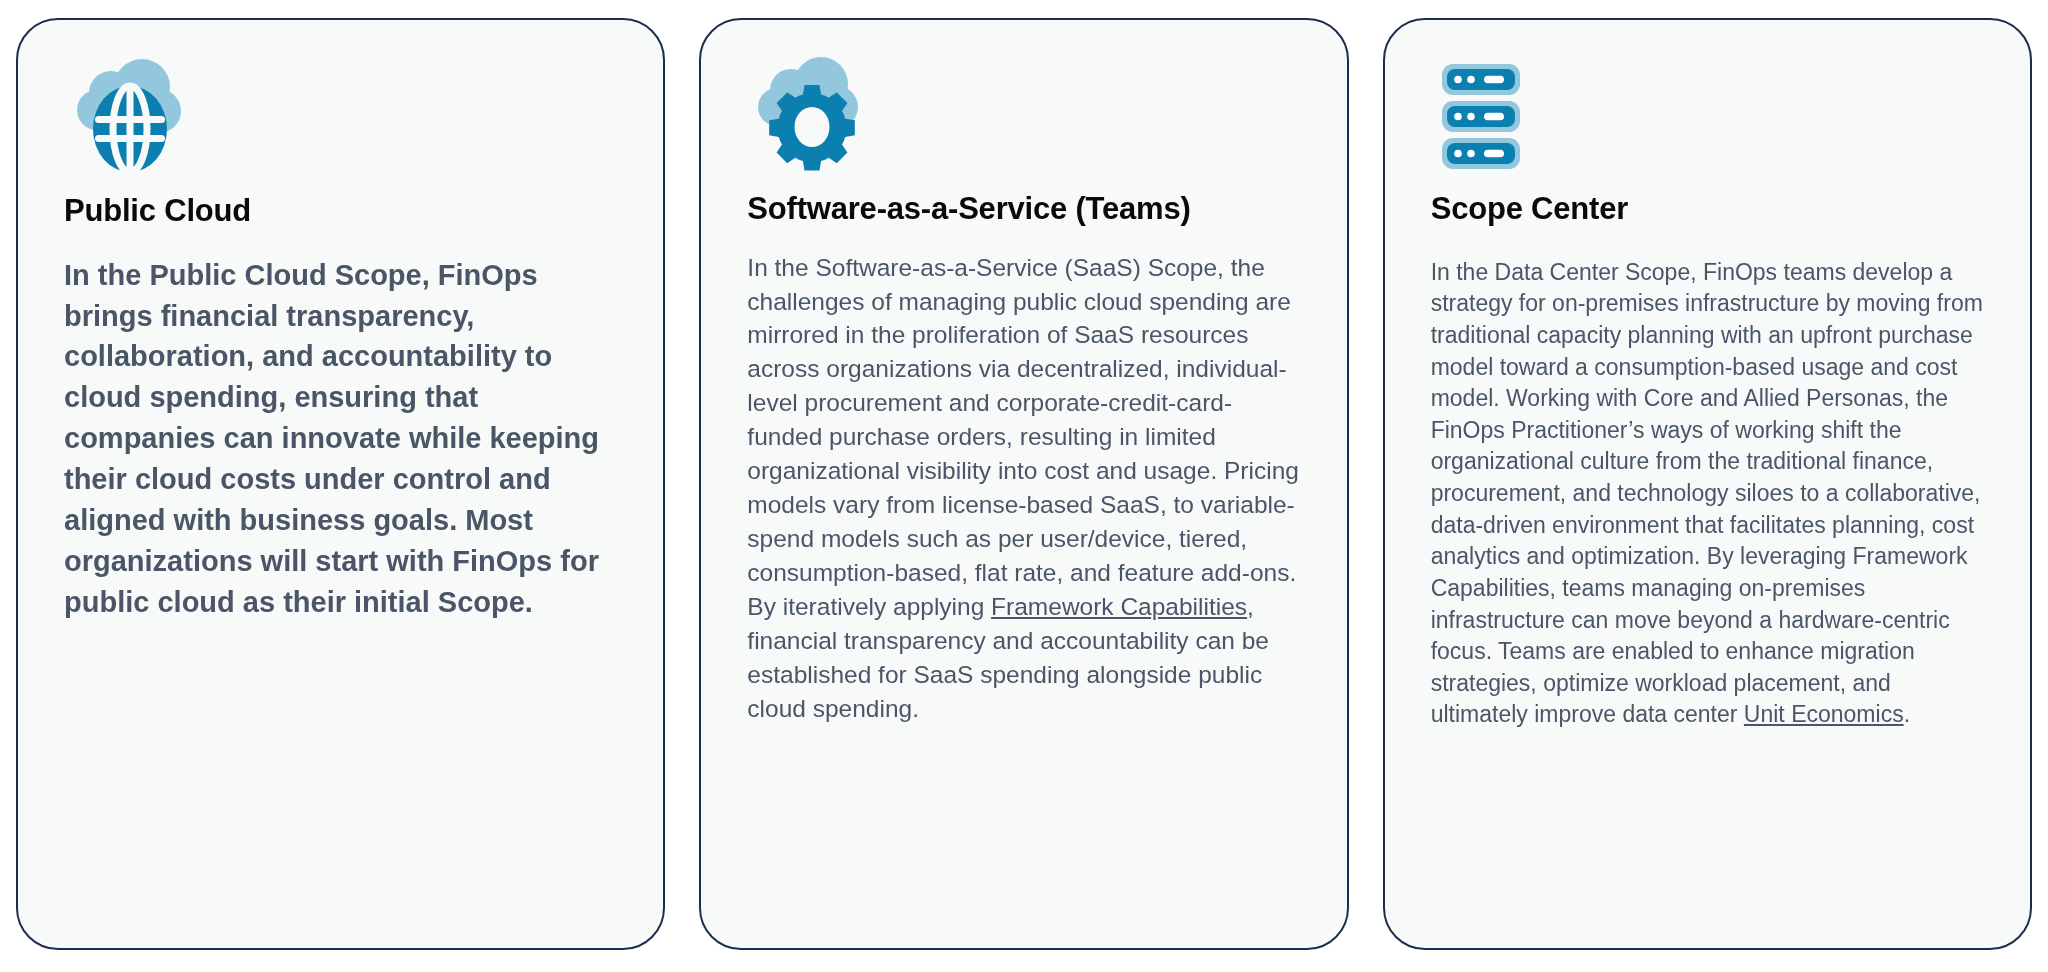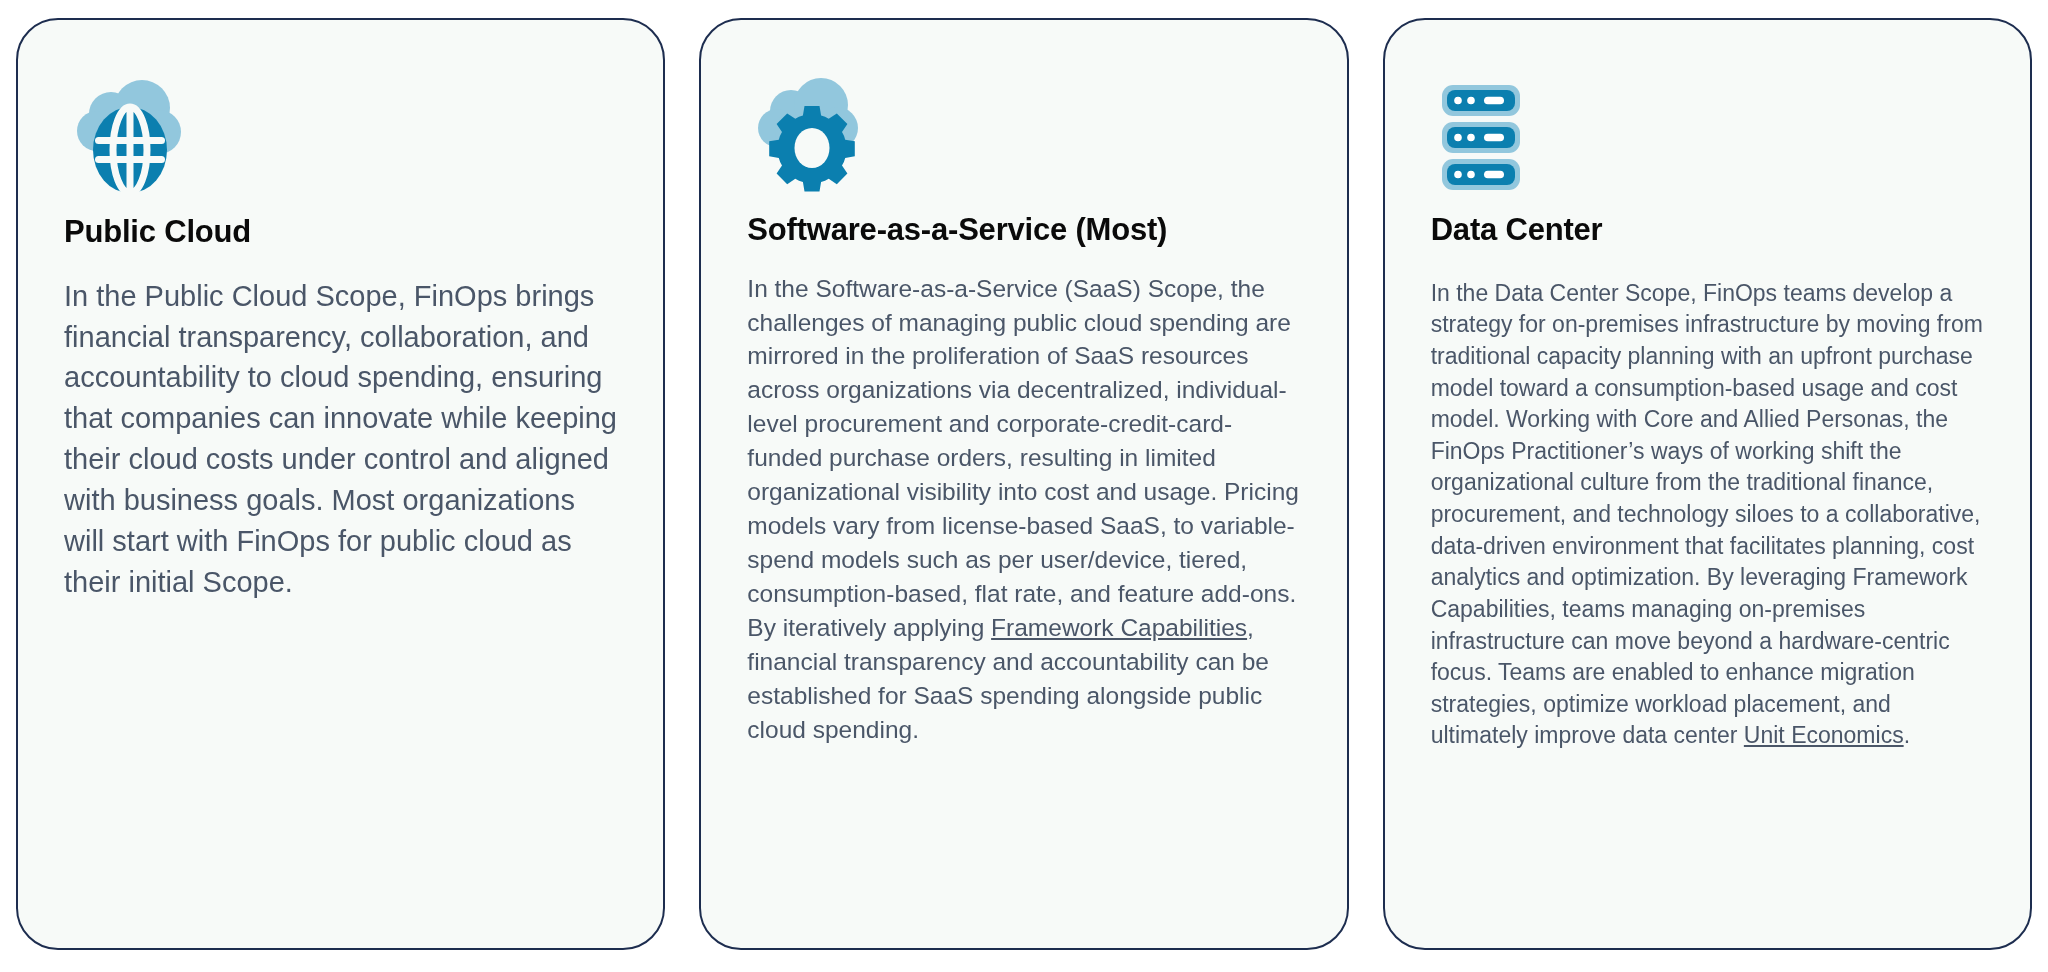--- a/index.html
+++ b/index.html
@@ -26,21 +26,21 @@
     gap: 34px;
   }
 
   .card {
     position: relative;
     flex: 1 1 0;
     background: #f7faf8;
     border: 2px solid #1d2d4f;
     border-radius: 42px;
     box-sizing: border-box;
-    padding: 58px 46px 30px 46px;
+    padding: 37px 46px 30px 46px;
     display: flex;
     flex-direction: column;
     overflow: hidden;
   }
 
   .card-icon {
     width: 128px;
     height: 118px;
     position: relative;
     flex: 0 0 auto;
@@ -59,21 +59,21 @@
   }
 
   .card-body {
     color: #4a5668;
     margin: 0;
   }
 
   
   .card--public .card-icon   { width: 132px; height: 122px; margin-bottom: 14px; }
   .card--public .card-title  { font-size: 31px; margin-bottom: 26px; }
-  .card--public .card-body   { font-size: 29px; line-height: 1.41; }
+  .card--public .card-body   { font-size: 29px; line-height: 1.41; font-weight: bold; }
 
   .card--saas .card-icon     { width: 132px; height: 120px; margin-bottom: 14px; }
   .card--saas .card-title    { font-size: 31px; margin-bottom: 24px; }
   .card--saas .card-body     { font-size: 24.5px; line-height: 1.385; }
 
   .card--dc .card-icon       { width: 104px; height: 118px; margin-bottom: 16px; }
   .card--dc .card-title      { font-size: 31px; margin-bottom: 22px; }
   .card--dc .card-body       { font-size: 23px; line-height: 1.375; margin-top: 8px; }
 
   .link-inline {
@@ -129,21 +129,21 @@
           <circle cx="30" cy="50" r="19"></circle>
           <circle cx="90" cy="50" r="21"></circle>
           <rect x="28" y="37" width="68" height="32" rx="14"></rect>
         </g>
         <g fill="#0b7faf">
           <path d="M57.5 28 h15 l1.6 9.6 a26 26 0 0 1 7.6 3.2 l8.1 -5.4 l10.6 10.6 l-5.4 8.1 a26 26 0 0 1 3.2 7.6 l9.6 1.6 v15 l-9.6 1.6 a26 26 0 0 1 -3.2 7.6 l5.4 8.1 l-10.6 10.6 l-8.1 -5.4 a26 26 0 0 1 -7.6 3.2 l-1.6 9.6 h-15 l-1.6 -9.6 a26 26 0 0 1 -7.6 -3.2 l-8.1 5.4 l-10.6 -10.6 l5.4 -8.1 a26 26 0 0 1 -3.2 -7.6 l-9.6 -1.6 v-15 l9.6 -1.6 a26 26 0 0 1 3.2 -7.6 l-5.4 -8.1 l10.6 -10.6 l8.1 5.4 a26 26 0 0 1 7.6 -3.2 Z"></path>
         </g>
         <ellipse cx="65" cy="70" rx="17.5" ry="20" fill="#f7faf8"></ellipse>
       </svg>
     </div>
-    <h2 class="card-title">Software-as-a-Service (Most)</h2>
+    <h2 class="card-title">Software-as-a-Service (Teams)</h2>
     <p class="card-body">
       <span class="plain-inline">In the Software-as-a-Service (SaaS) Scope, the challenges of managing public cloud spending are mirrored in the proliferation of SaaS resources across organizations via decentralized, individual-level procurement and corporate-credit-card-funded purchase orders, resulting in limited organizational visibility into cost and usage. Pricing models vary from license-based SaaS, to variable-spend models such as per user/device, tiered, consumption-based, flat rate, and feature add-ons. By iteratively applying </span><a class="link-inline">Framework Capabilities</a><span class="plain-inline">, financial transparency and accountability can be established for SaaS spending alongside public cloud spending.</span>
     </p>
   </section>
 
   <section class="card card--dc">
     <div class="card-icon">
       <svg viewBox="0 0 104 118" xmlns="http://www.w3.org/2000/svg" aria-hidden="true">
         <g>
           <rect x="11" y="7" width="78" height="31" rx="11" fill="#92c7dd"></rect>
@@ -159,19 +159,19 @@
             <circle cx="27" cy="59.5" r="3.8"></circle>
             <circle cx="40" cy="59.5" r="3.8"></circle>
             <rect x="53" y="55.7" width="20" height="7.6" rx="3.8"></rect>
             <circle cx="27" cy="96.5" r="3.8"></circle>
             <circle cx="40" cy="96.5" r="3.8"></circle>
             <rect x="53" y="92.7" width="20" height="7.6" rx="3.8"></rect>
           </g>
         </g>
       </svg>
     </div>
-    <h2 class="card-title">Data Center</h2>
+    <h2 class="card-title">Scope Center</h2>
     <p class="card-body">
       <span class="plain-inline">In the Data Center Scope, FinOps teams develop a strategy for on-premises infrastructure by moving from traditional capacity planning with an upfront purchase model toward a consumption-based usage and cost model. Working with Core and Allied Personas, the FinOps Practitioner’s ways of working shift the organizational culture from the traditional finance, procurement, and technology siloes to a collaborative, data-driven environment that facilitates planning, cost analytics and optimization. By leveraging Framework Capabilities, teams managing on-premises infrastructure can move beyond a hardware-centric focus. Teams are enabled to enhance migration strategies, optimize workload placement, and ultimately improve data center </span><a class="link-inline">Unit Economics</a><span class="plain-inline">.</span>
     </p>
   </section>
 
 </div>
 
 </body></html>

